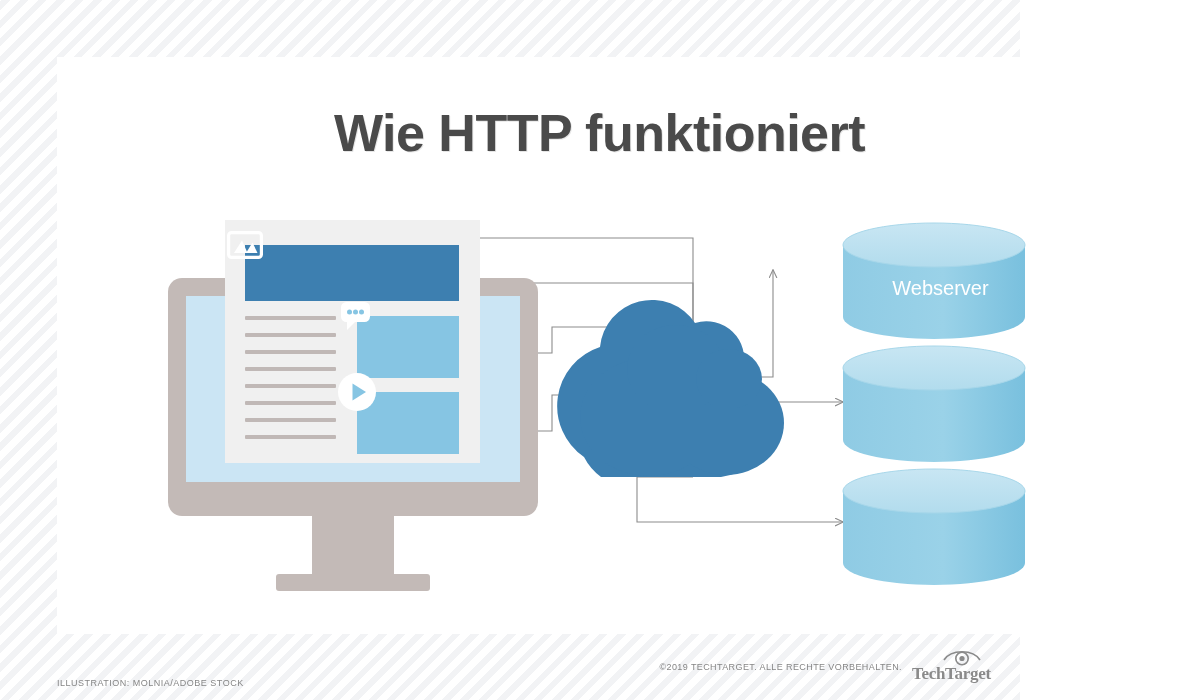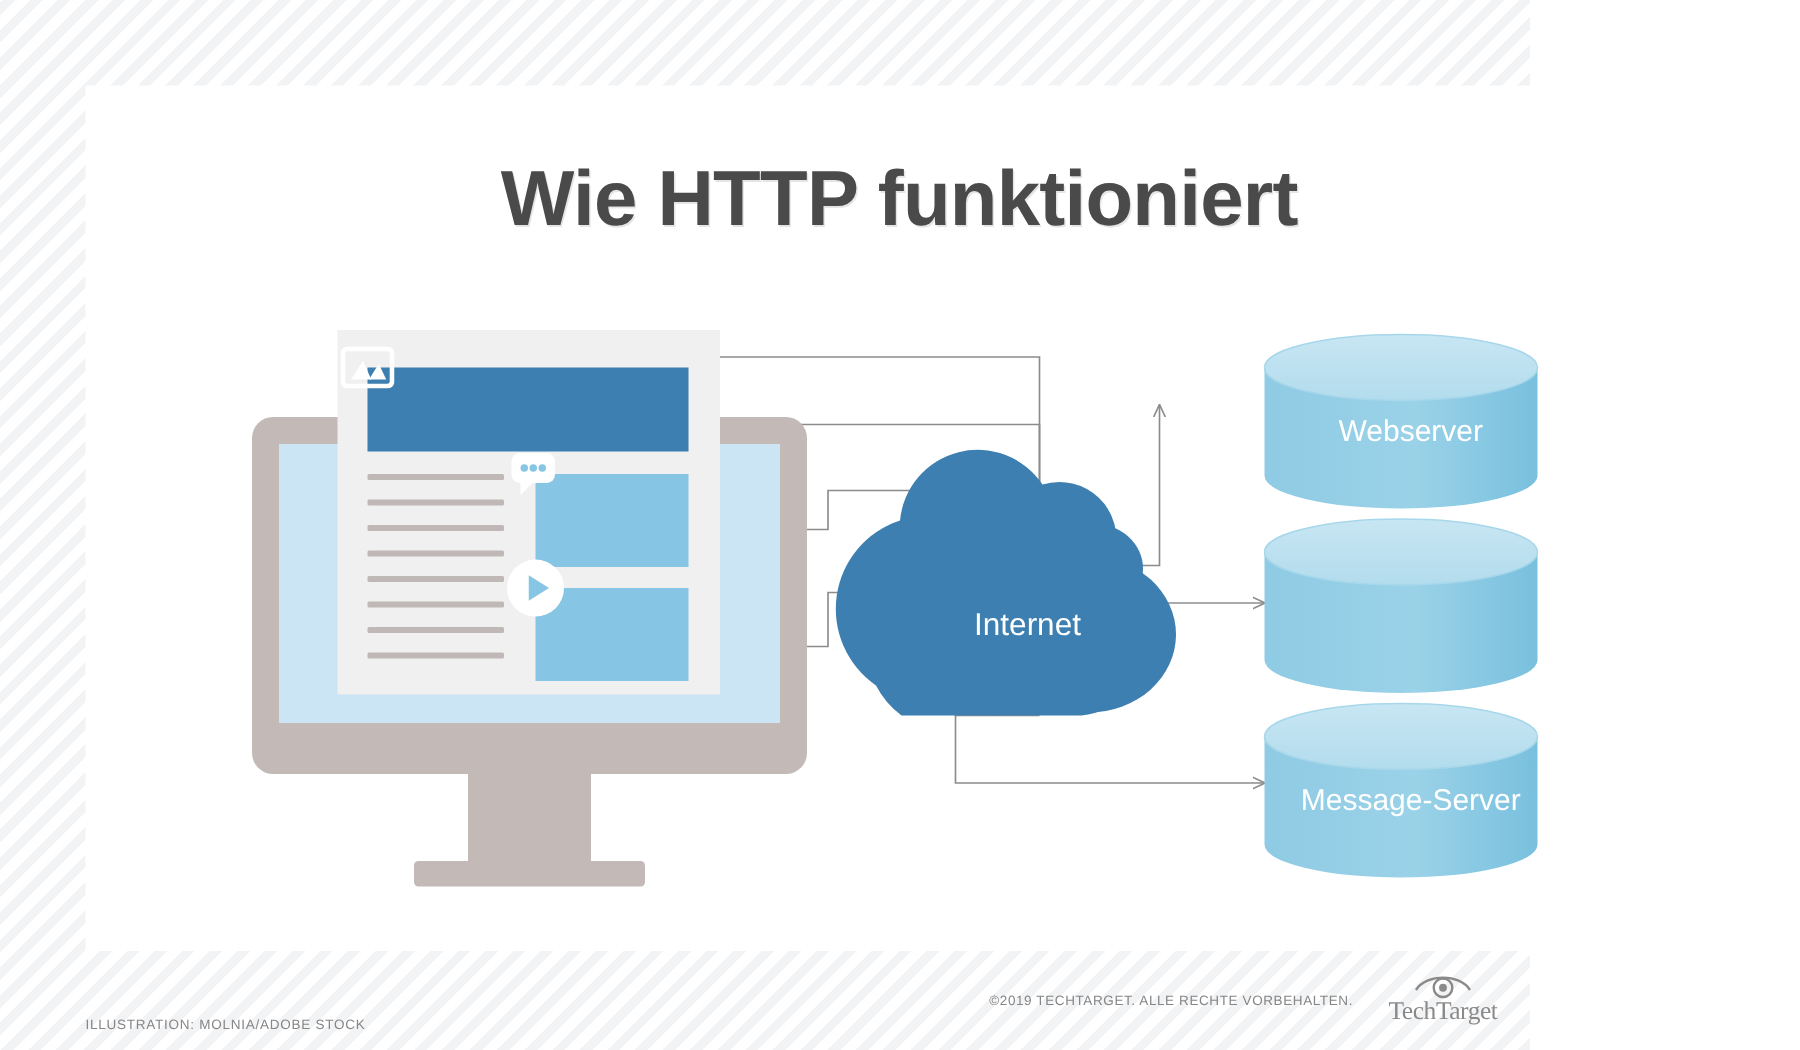--- a/index.html
+++ b/index.html
@@ -210,23 +210,23 @@
     right: 8px;
     top: 648px;
     width: 100px;
     height: 38px;
   }
   .logo-word {
     position: absolute;
     left: 0;
     top: 16px;
     width: 100px;
-    text-align: center;
+    text-align: left;
     font-family: "Liberation Serif", serif;
-    font-weight: normal;
+    font-weight: bold;
     font-size: 17px;
     color: #8a8a8a;
     letter-spacing: -0.3px;
   }
   .logo-eye {
     position: absolute;
     left: 50%;
     top: 0;
     transform: translateX(-50%);
   }
@@ -345,27 +345,23 @@
         </div>
 
         <div class="tile tile-video">
           <svg class="tile-icon" width="40" height="40" viewBox="0 0 40 40">
             <circle cx="20" cy="20" r="19" fill="#ffffff"></circle>
             <path d="M15.5 11.5 L29 20 L15.5 28.5 Z" fill="#86c5e3"></path>
           </svg>
         </div>
       </div>
 
-      <div class="cloud-label">Internet</div>
 
       <div class="server server-1">
         <div class="server-label">Webserver</div>
-      </div>
-      <div class="server server-3">
-        <div class="server-label">Message-Server</div>
       </div>
 
     </div>
   </div>
 
   <div class="footer-credit">ILLUSTRATION: MOLNIA/ADOBE STOCK</div>
 
   <div class="footer-copy">©2019 TECHTARGET. ALLE RECHTE VORBEHALTEN.</div>
 
   <div class="footer-logo">

